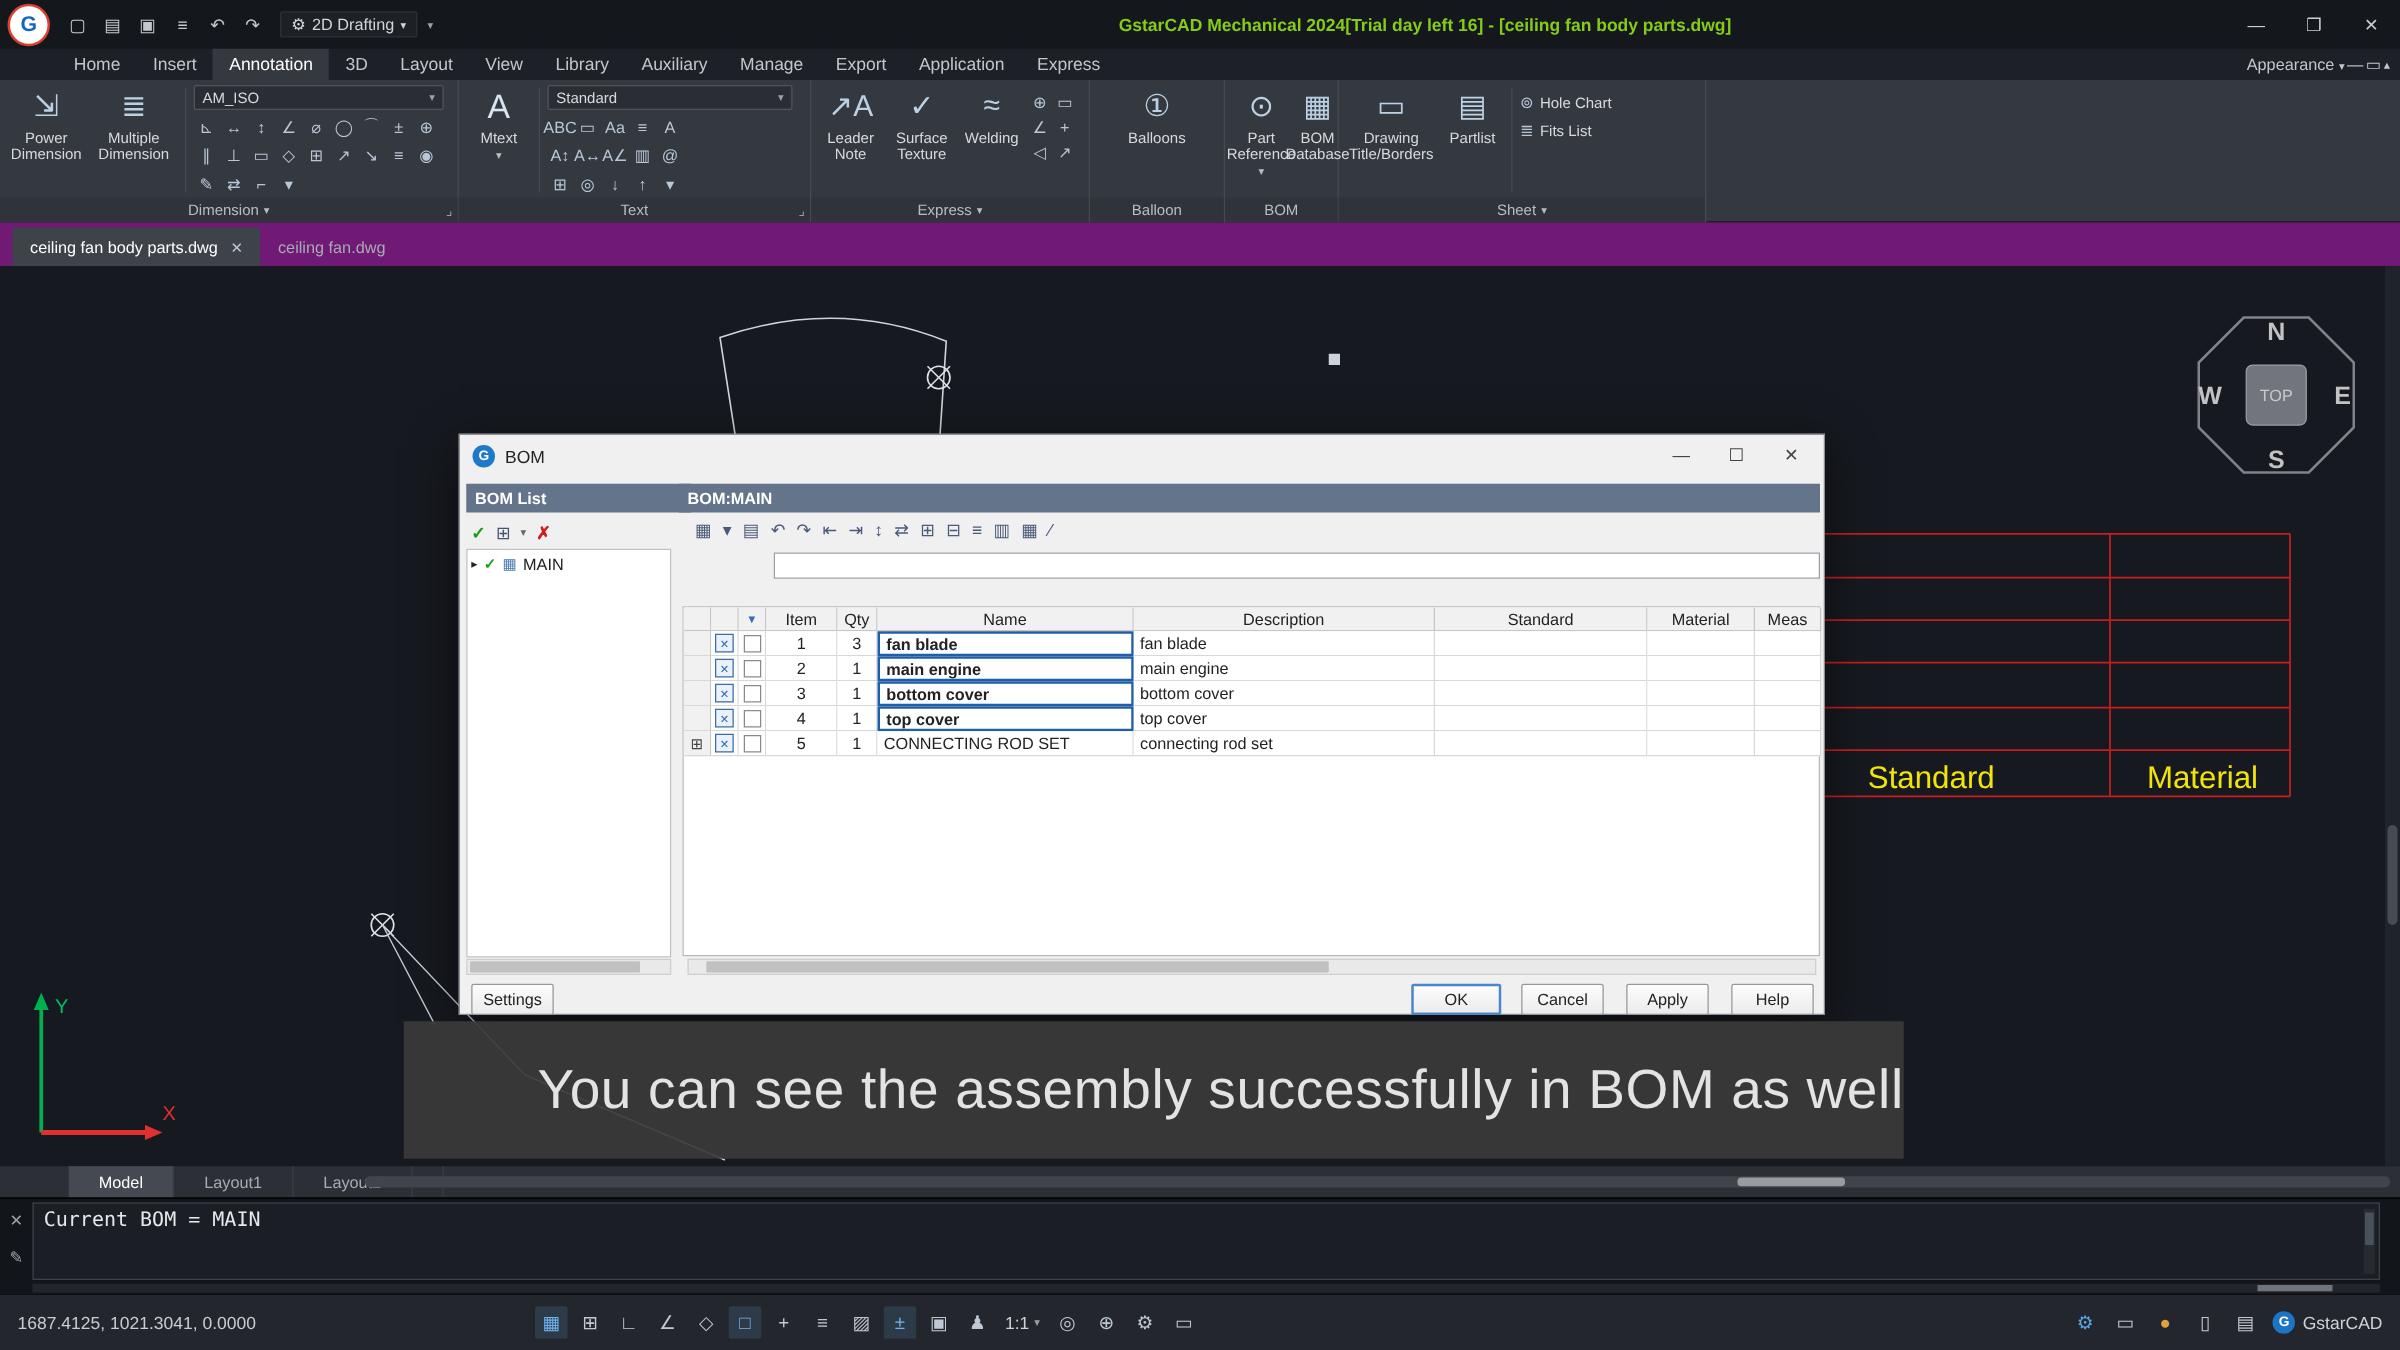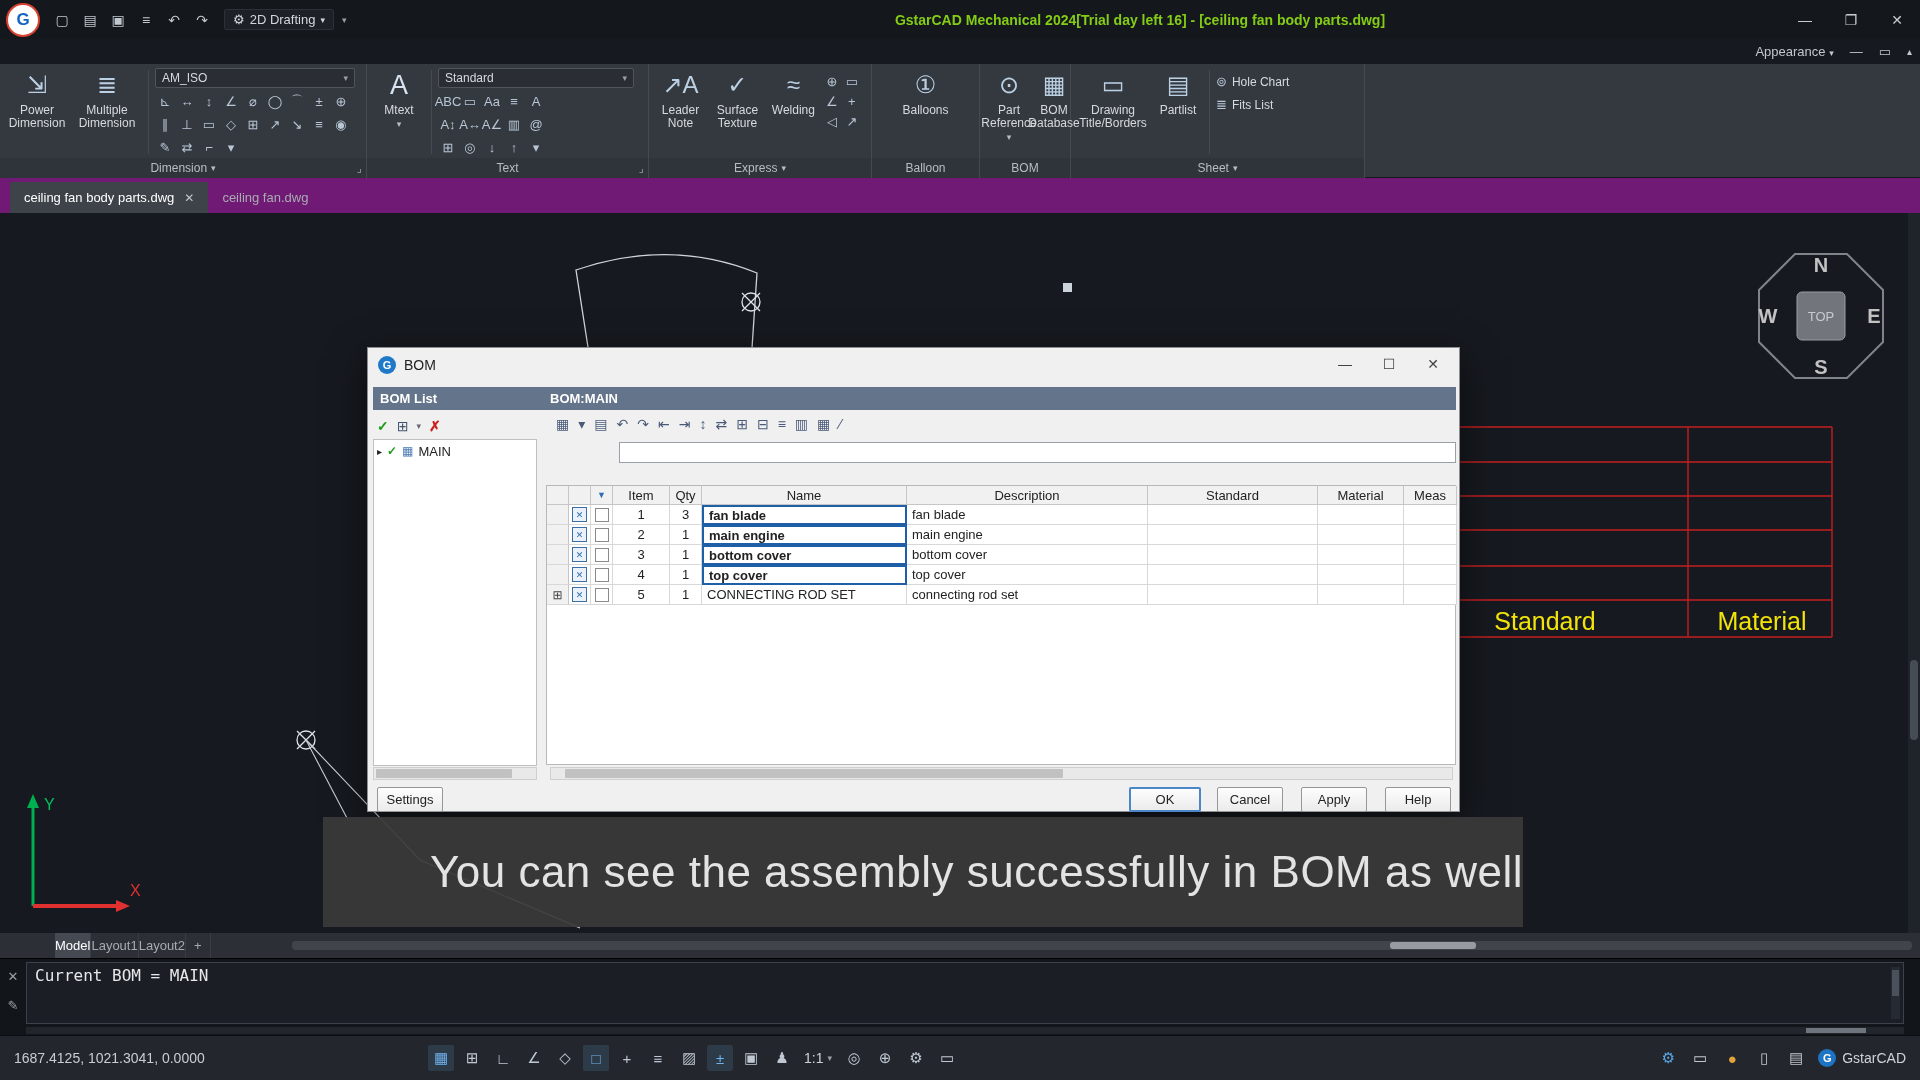--- a/index.html
+++ b/index.html
@@ -12,21 +12,21 @@
   .qa .icon{width:24px;height:24px;display:flex;align-items:center;justify-content:center;font-size:14px;color:#c2c8cf;}
   .ws{display:flex;align-items:center;gap:5px;margin-left:10px;font-size:13px;color:#d3d6da;background:#1d2127;border:1px solid #2c3138;padding:2px 8px;border-radius:2px;}
   .win-title{position:absolute;left:1140px;top:0;height:39px;transform:translateX(-50%);display:flex;align-items:center;font-size:14px;font-weight:bold;color:#84cc16;white-space:nowrap;}
   .win-ctrls{position:absolute;right:0;top:0;height:39px;display:flex;}
   .win-ctrls span{width:46px;height:39px;display:flex;align-items:center;justify-content:center;font-size:14px;color:#c9cdd2;}
 
   
   .ribbon-tabs{position:absolute;left:0;top:39px;width:1920px;height:25px;background:#1d2127;display:flex;align-items:stretch;padding-left:46px;box-sizing:border-box;}
   .rtab{padding:0 13px;font-size:14px;line-height:25px;color:#c3c7cc;}
   .rtab.active{background:#34393f;color:#fff;}
-  .ribbon-right{position:absolute;right:8px;top:39px;height:25px;display:flex;align-items:center;gap:16px;font-size:13px;color:#c3c7cc;}
+  .ribbon-right{position:absolute;right:8px;top:39px;height:25px;display:flex;align-items:center;gap:2px;font-size:13px;color:#c3c7cc;}
 
   
   .ribbon{position:absolute;left:0;top:64px;width:1920px;height:114px;background:#34393f;border-bottom:1px solid #15181d;box-sizing:border-box;}
   .panel{position:absolute;top:0;height:114px;border-right:1px solid #454a51;box-sizing:border-box;}
   .panel-label{position:absolute;left:0;bottom:0;width:100%;height:20px;background:#2f343a;font-size:12px;color:#b9bdc2;display:flex;align-items:center;justify-content:center;gap:4px;}
   .panel-body{position:absolute;left:0;top:0;width:100%;height:94px;display:flex;align-items:flex-start;padding:4px 6px;box-sizing:border-box;gap:4px;}
   .bigbtn{width:62px;height:86px;display:flex;flex-direction:column;align-items:center;justify-content:flex-start;gap:2px;border-radius:2px;}
   .bigbtn .bicon{font-size:24px;color:#bcd0e4;height:34px;display:flex;align-items:center;}
   .bigbtn .blabel{font-size:12px;line-height:13px;color:#d7dadd;text-align:center;}
   .bigbtn .arrow{font-size:9px;color:#b9bdc2;}
@@ -85,21 +85,21 @@
   .expand{font-size:12px;color:#444;}
   .dbtn{position:absolute;height:25px;background:linear-gradient(#fdfdfd,#ebebeb);border:1px solid #979797;border-radius:2px;font-size:13px;color:#222;display:flex;align-items:center;justify-content:center;box-sizing:border-box;}
   .dbtn.default{border:2px solid #4a86c8;}
 
   
   .caption{position:absolute;left:323px;top:817px;width:1200px;height:110px;background:rgba(58,58,58,.93);display:flex;align-items:center;justify-content:flex-end;}
   .caption .txt{font-size:44px;color:#e3e3e3;letter-spacing:.5px;white-space:nowrap;}
 
   
   .layoutrow{position:absolute;left:0;top:933px;width:1920px;height:25px;background:#2c3036;display:flex;align-items:stretch;}
-  .ltab{padding:0 0;font-size:13px;line-height:25px;color:#a7acb2;border-right:1px solid #3a3e44;}
+  .ltab{padding:0 24px;font-size:13px;line-height:25px;color:#a7acb2;border-right:1px solid #3a3e44;}
   .ltab.active{background:#454a52;color:#fff;}
   .ltab.plus{padding:0 8px;}
   .lscroll{position:absolute;left:292px;top:941px;width:1620px;height:9px;background:#41454b;border-radius:4px;}
   .lscroll .handle{position:absolute;left:1098px;top:1px;width:86px;height:7px;background:#989ca1;border-radius:3px;}
 
   
   .command{position:absolute;left:0;top:958px;width:1920px;height:77px;background:#121519;border-top:1px solid #000;}
   .cmd-gutter{position:absolute;left:0;top:4px;width:26px;height:66px;display:flex;flex-direction:column;align-items:center;gap:14px;padding-top:6px;box-sizing:border-box;}
   .cmd-gutter span{color:#9aa0a6;font-size:13px;}
   .cmd-box{position:absolute;left:26px;top:3px;width:1878px;height:62px;background:#1b1f25;border:1px solid #3c424a;box-sizing:border-box;}
@@ -145,20 +145,34 @@
     </div>
     <span style="margin-left:8px;font-size:9px;color:#9aa0a6;">▾</span>
     <div class="win-title">GstarCAD Mechanical 2024[Trial day left 16] - [ceiling fan body parts.dwg]</div>
     <div class="win-ctrls">
       <span>—</span>
       <span>❐</span>
       <span>✕</span>
     </div>
   </div>
 
+  <div class="ribbon-tabs">
+    <span class="rtab">Home</span>
+    <span class="rtab">Insert</span>
+    <span class="rtab active">Annotation</span>
+    <span class="rtab">3D</span>
+    <span class="rtab">Layout</span>
+    <span class="rtab">View</span>
+    <span class="rtab">Library</span>
+    <span class="rtab">Auxiliary</span>
+    <span class="rtab">Manage</span>
+    <span class="rtab">Export</span>
+    <span class="rtab">Application</span>
+    <span class="rtab">Express</span>
+  </div>
   <div class="ribbon-right">
     <span><span>Appearance</span> <span style="font-size:9px;">▾</span></span>
     <span>—</span>
     <span>▭</span>
     <span style="font-size:10px;">▴</span>
   </div>
 
   <div class="ribbon">
 
     <div class="panel" style="left:0;width:367px;">

